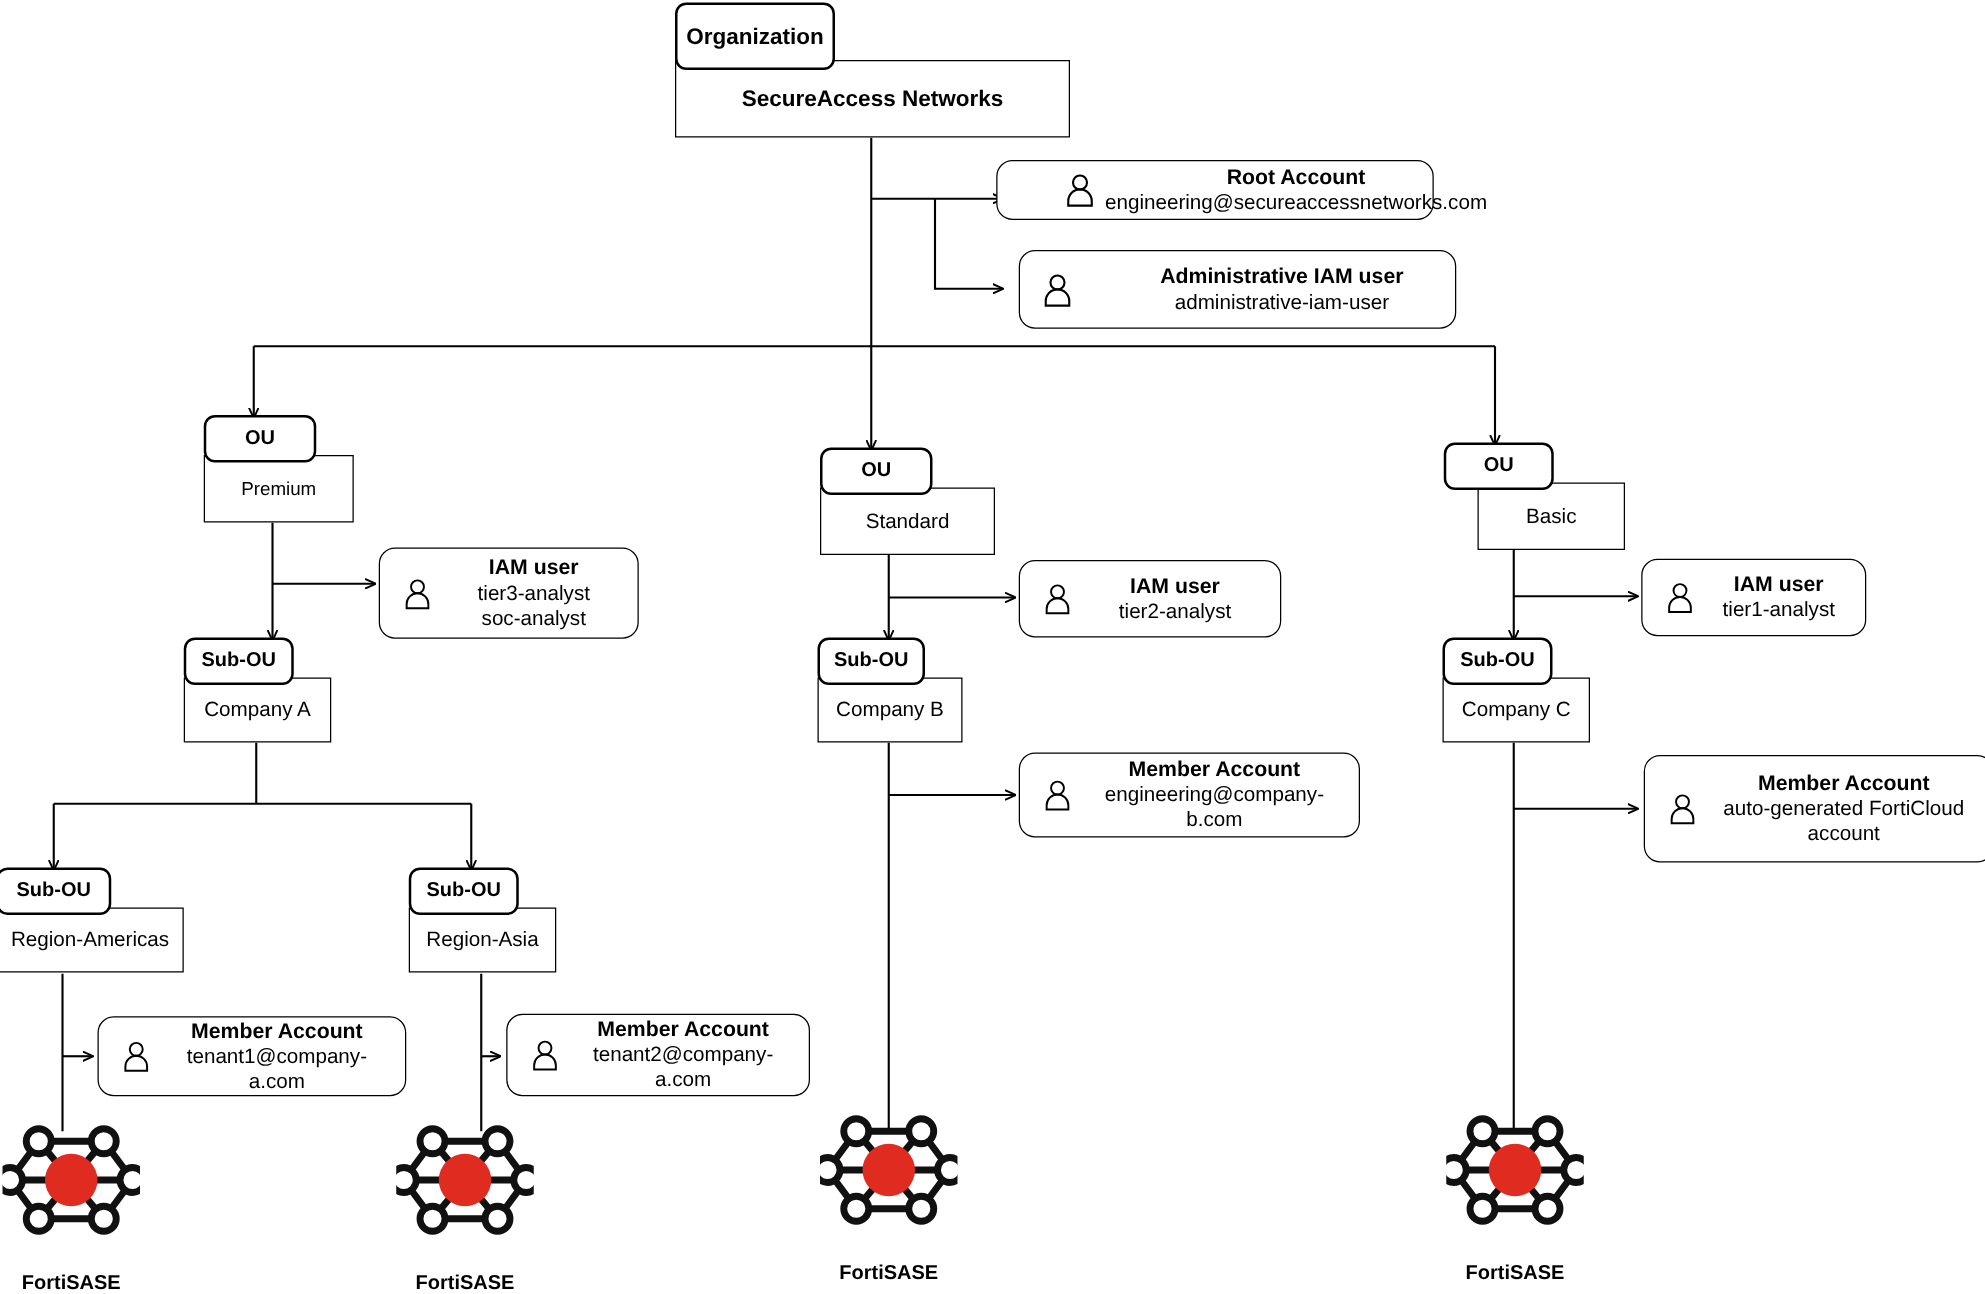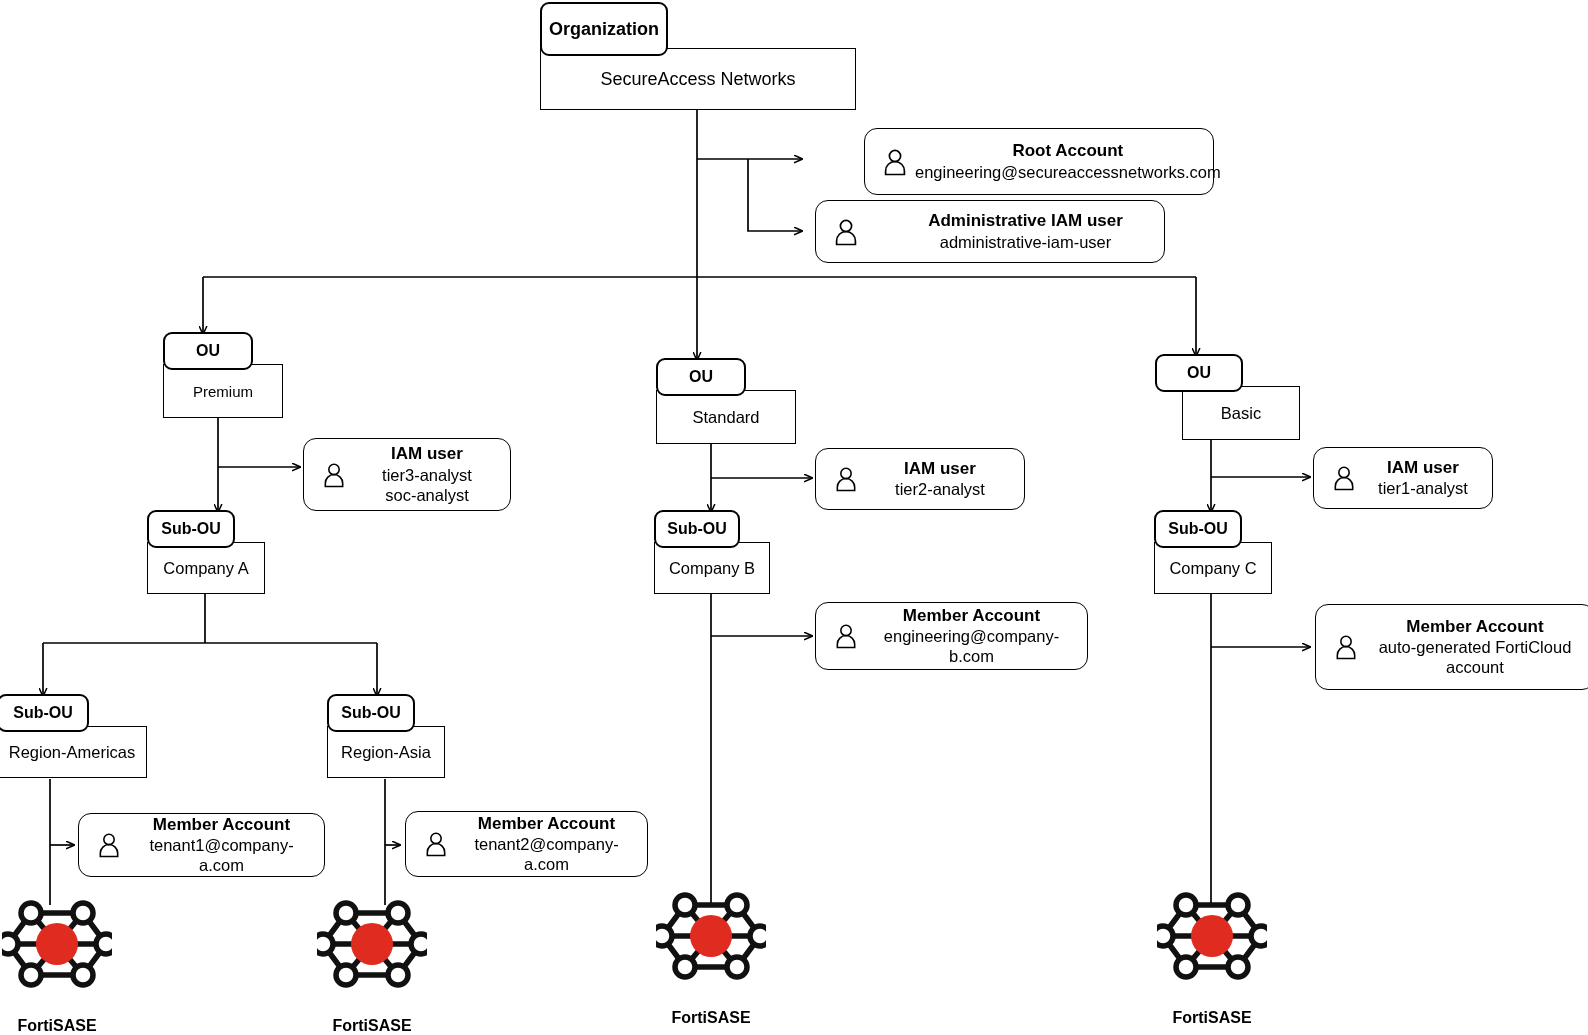--- a/index.html
+++ b/index.html
@@ -136,26 +136,26 @@
 
       <path d="M1211,594 L1211,905"></path>
       <path d="M1211,647 L1310,647" marker-end="url(#ah)"></path>
     </g>
   </svg>
 
   <div class="folder" style="left:540px; top:2px; width:316px; height:108px;">
     <div class="tab" style="width:128px; height:54px; font-size:18px;">
       <span>Organization</span>
     </div>
-    <div class="body" style="left:0px; top:46px; width:316px; height:62px; font-size:18px;">
+    <div class="body" style="left:0px; top:46px; width:316px; height:62px; font-size:18px;font-weight:bold;">
       <span>SecureAccess Networks</span>
     </div>
   </div>
 
-  <div class="card" style="left:864px; top:128px; width:350px; height:67px;">
+  <div class="card" style="left:797px; top:128px; width:350px; height:48px;padding-left:36px;">
     <span class="usr">
       <svg width="26" height="28" viewBox="0 0 26 28" fill="none" stroke="#000" stroke-width="1.7">
         <circle cx="13" cy="8" r="5.6"></circle>
         <path d="M3.6,26.5 v-3.6 a9.4,9.4 0 0 1 18.8,0 v3.6 z"></path>
       </svg>
     </span>
     <span class="txt">
       <span class="t1">Root Account</span>
       <span class="t2">engineering@secureaccessnetworks.com</span>
     </span>

